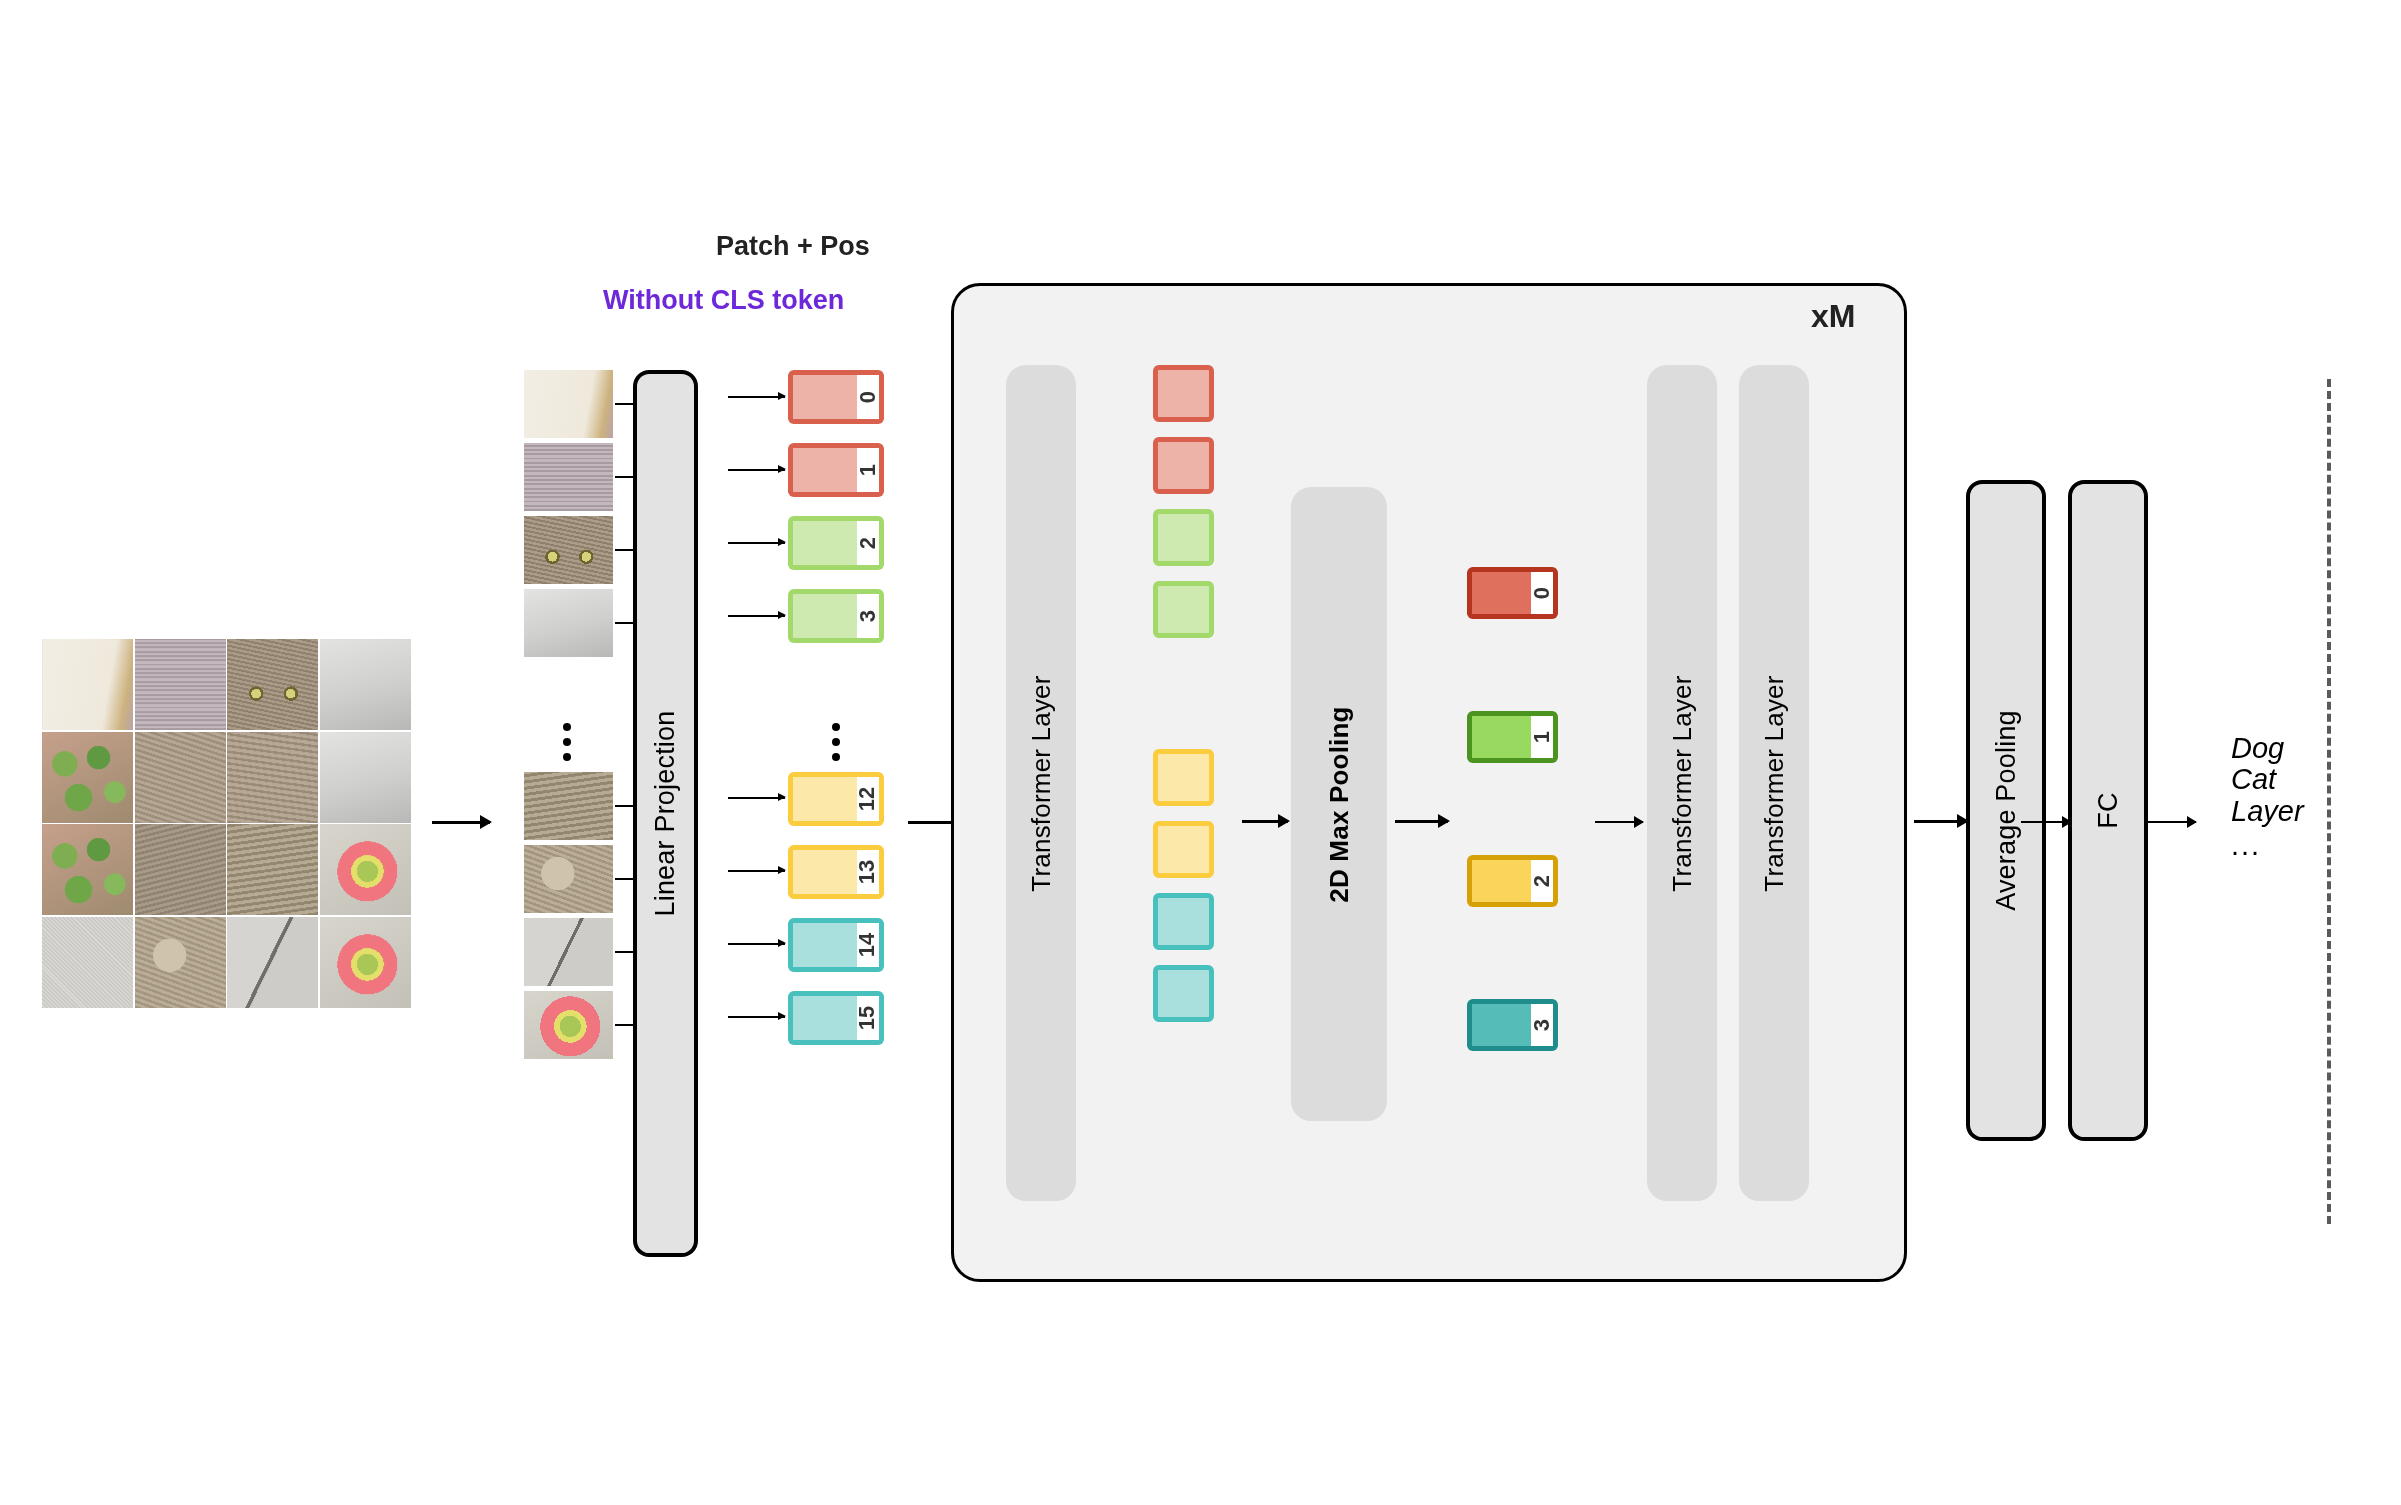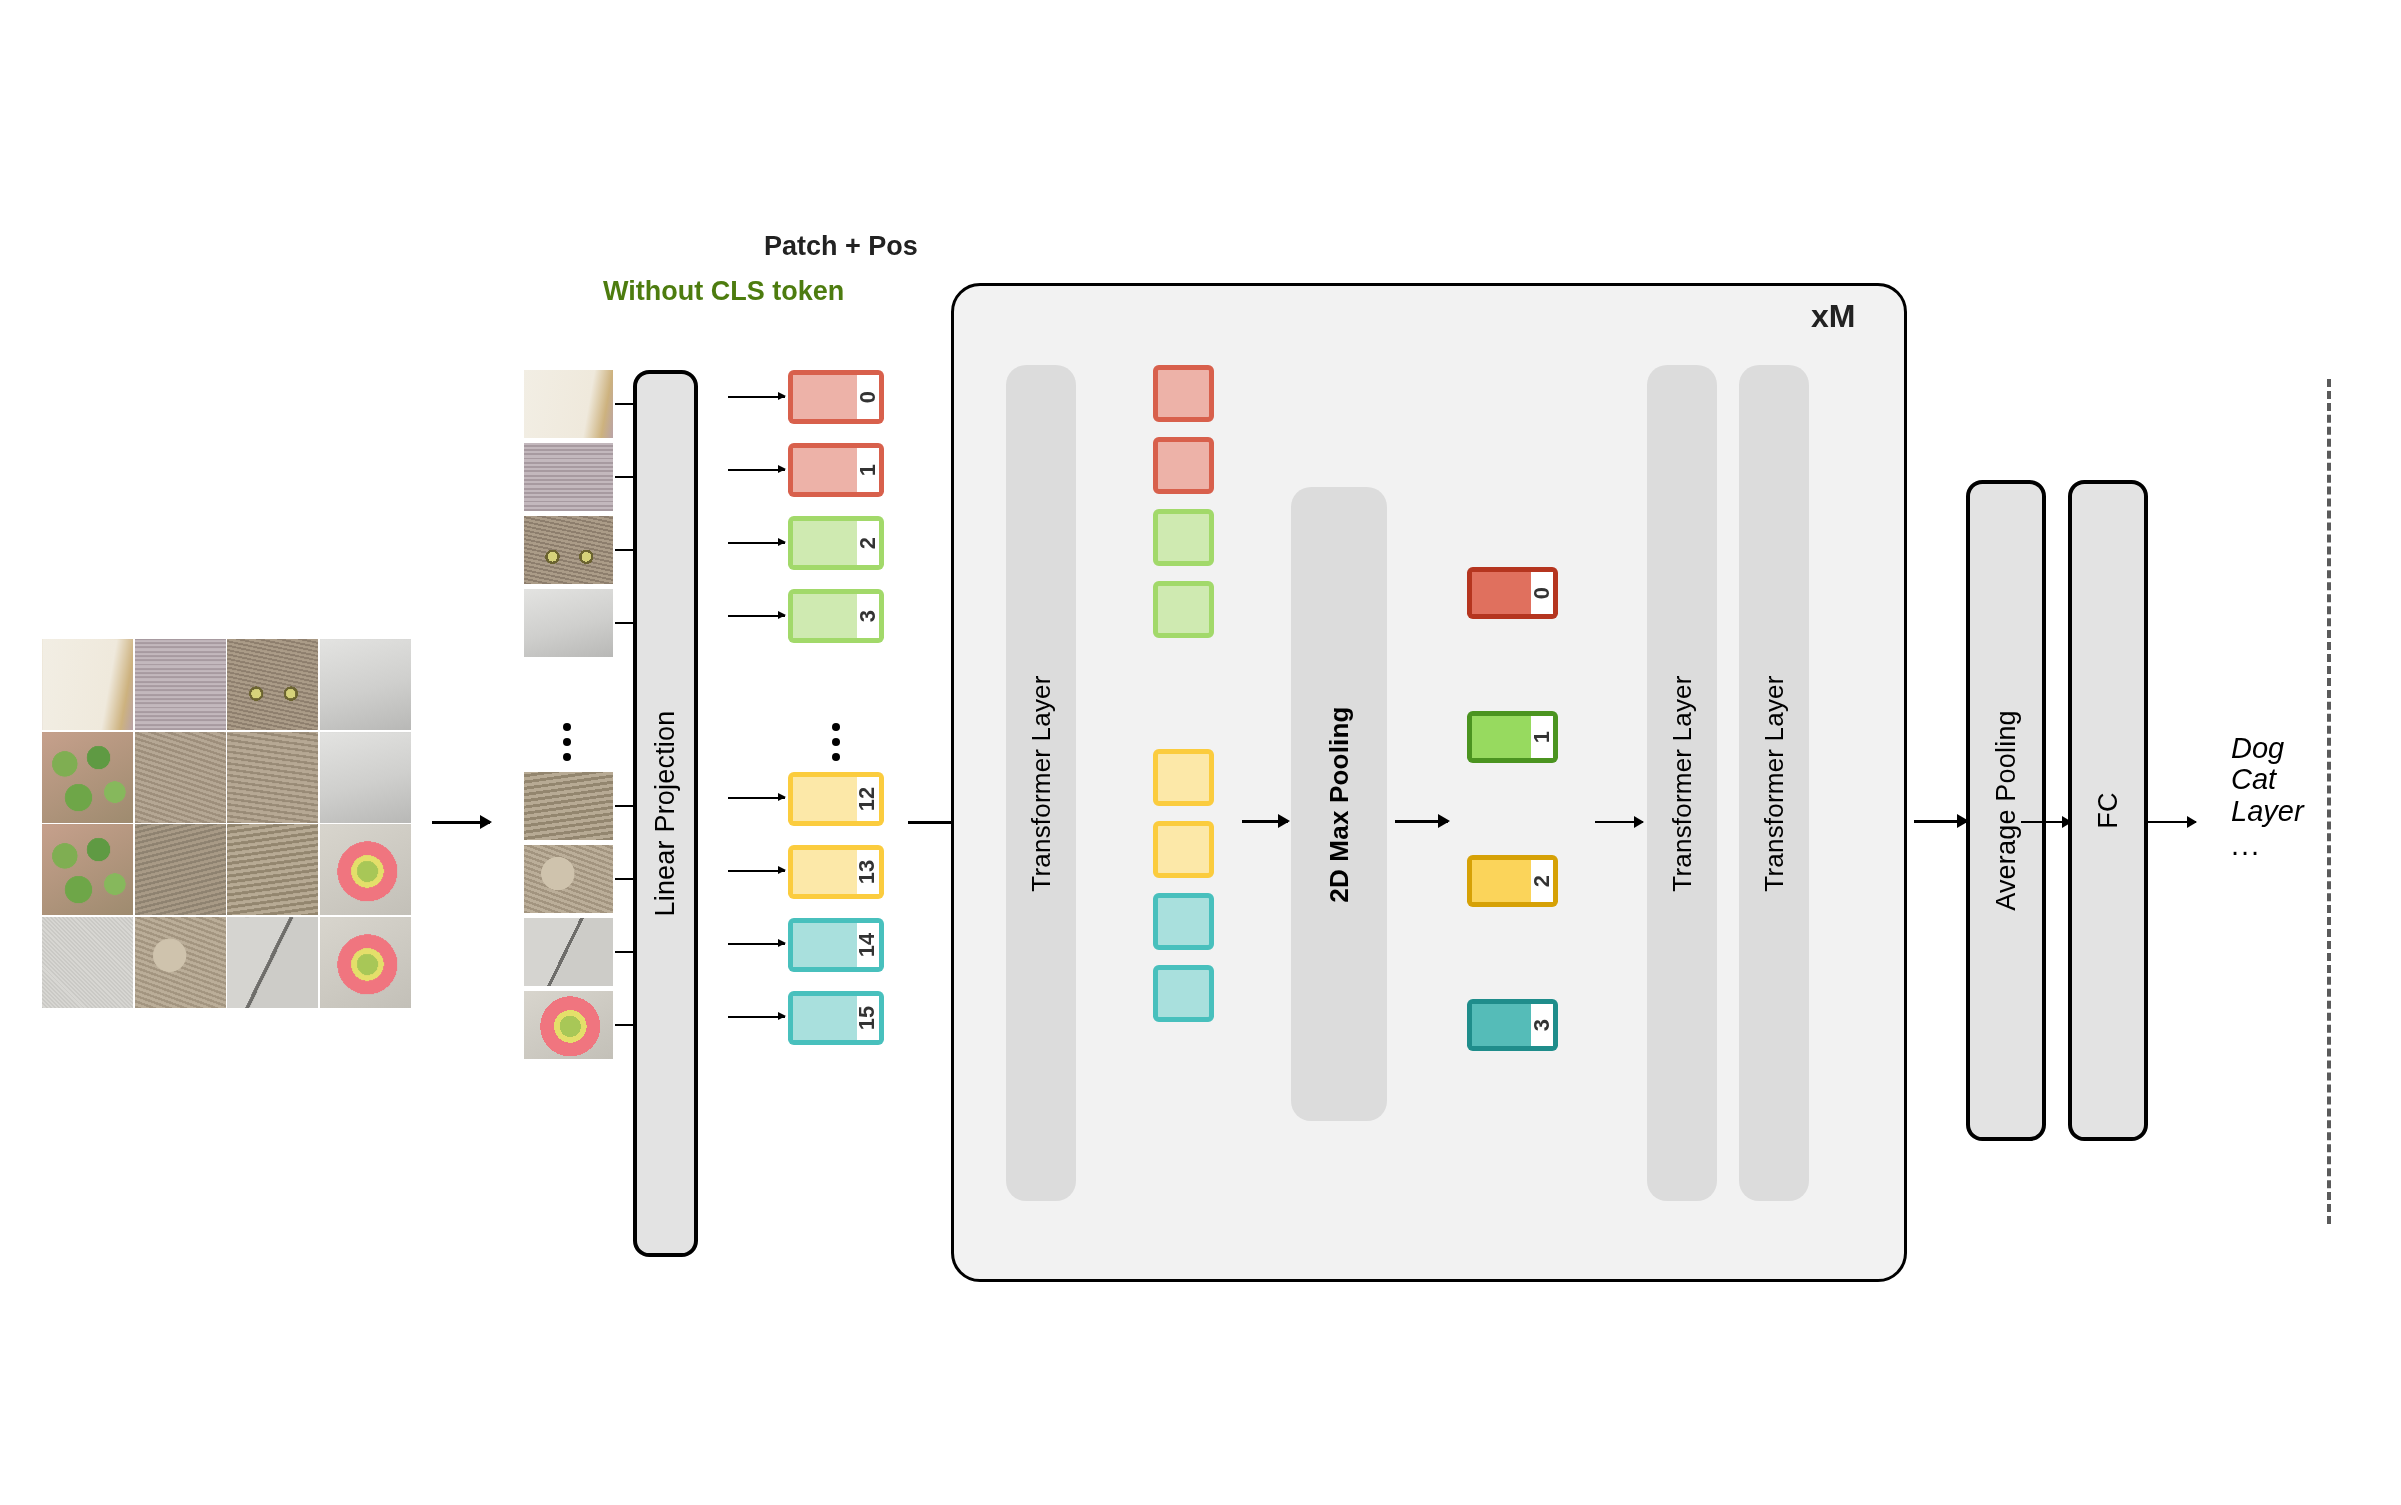--- a/index.html
+++ b/index.html
@@ -51,22 +51,22 @@
   .harrow.thin{height:2.4px;}
   .harrow.thin:after{right:-1.4px;top:-5.3px;border-left:10.6px solid #000;
     border-top:6.2px solid transparent;border-bottom:6.2px solid transparent;}
 
   
   #transformer-block{left:951px;top:283px;width:956px;height:999px;
     background:#f2f2f2;border:3.4px solid #000;border-radius:29px;box-sizing:border-box;}
   #xm-label{position:absolute;right:58px;top:298px;font-size:32px;font-weight:700;color:#222;}
 
   
-  #hdr-patchpos{position:absolute;left:716px;top:231px;font-size:27px;font-weight:700;color:#222;margin-left:48px;}
-  #hdr-nocls{position:absolute;left:603px;top:276px;font-size:27px;font-weight:700;color:#4d7c0f;}
+  #hdr-patchpos{position:absolute;left:716px;top:231px;font-size:27px;font-weight:700;color:#222;}
+  #hdr-nocls{position:absolute;left:603px;top:285px;font-size:27px;font-weight:700;color:#6d28d9;}
 
   
   #class-labels{position:absolute;left:2207px;top:733px;font-size:29px;font-style:italic;
     color:#000;line-height:1.08;}
   #class-labels div{white-space:nowrap;margin-left:24px;}
 
   
   #panel-divider{position:absolute;left:2327px;top:379px;width:0;height:845px;
     border-left:4.3px dashed #5a5a5a;}
 

